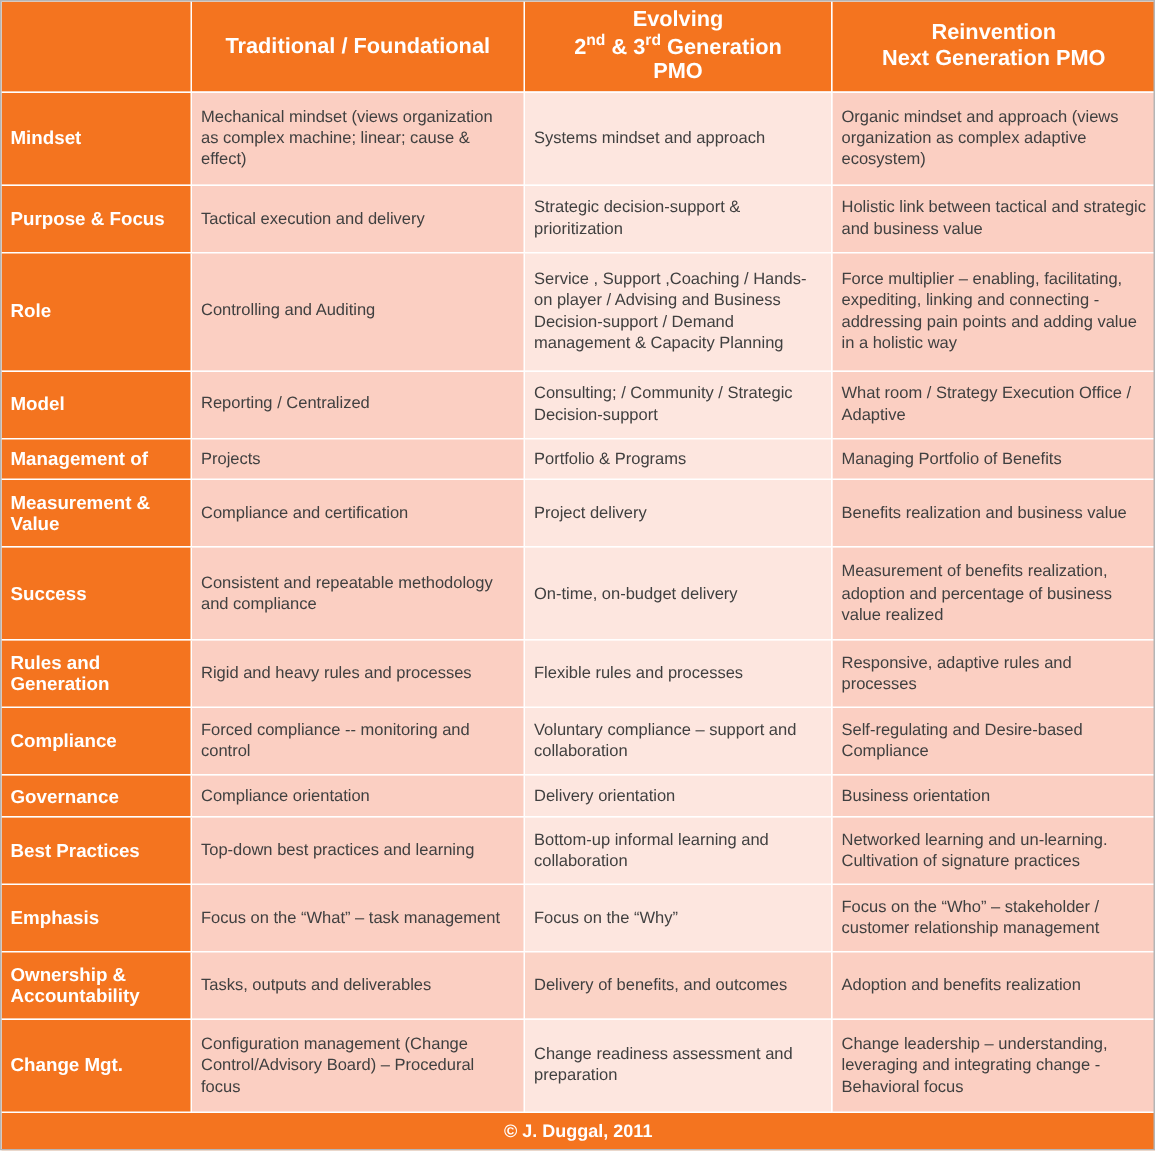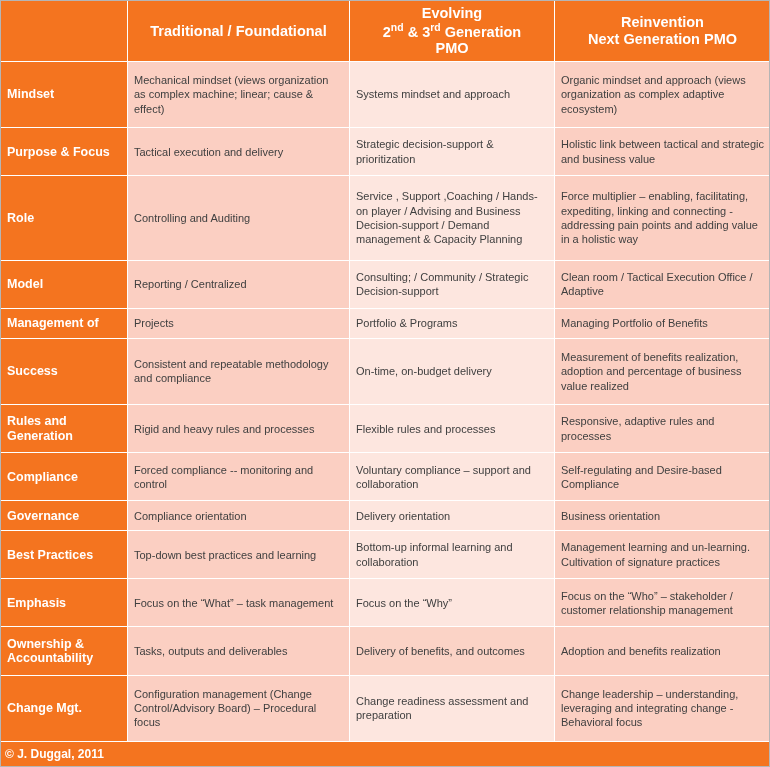--- a/index.html
+++ b/index.html
@@ -81,21 +81,21 @@
   td.shade-a { background: #fbcfc2; }
   td.shade-b { background: #fde6df; margin-left: 24px; }
   td.shade-c { background: #fbd3c6; margin-top: 38px; }
 
   
   tfoot td.footer {
     background: #f4741f;
     color: #ffffff;
     font-weight: bold;
     font-size: 12px;
-    text-align: left;
+    text-align: center;
     padding: 5px 4px;
   }
 
   .outer-border {
     position: absolute;
     inset: 0;
     border: 1px solid #b5b5b5;
     pointer-events: none;
   }
 </style>
@@ -143,29 +143,35 @@
       <tr>
         <td class="rowlabel">Role</td>
         <td class="cell shade-a">Controlling and Auditing</td>
         <td class="cell shade-b">Service , Support ,Coaching / Hands-on player / Advising and Business Decision-support / Demand management &amp; Capacity Planning</td>
         <td class="cell shade-a">Force multiplier – enabling, facilitating, expediting, linking and connecting -  addressing pain points and adding value in a holistic way</td>
       </tr>
       <tr>
         <td class="rowlabel">Model</td>
         <td class="cell shade-a">Reporting / Centralized</td>
         <td class="cell shade-b">Consulting; / Community / Strategic  Decision-support</td>
-        <td class="cell shade-a">Clean room / Tactical Execution Office / Adaptive</td>
+        <td class="cell shade-a">What room / Strategy Execution Office / Adaptive</td>
       </tr>
       <tr>
         <td class="rowlabel">Management of</td>
         <td class="cell shade-a">Projects</td>
         <td class="cell shade-b">Portfolio &amp; Programs</td>
         <td class="cell shade-a">Managing Portfolio of Benefits</td>
       </tr>
       <tr>
+        <td class="rowlabel">Measurement &amp; Value</td>
+        <td class="cell shade-a">Compliance and certification</td>
+        <td class="cell shade-b">Project delivery</td>
+        <td class="cell shade-a">Benefits realization and business value</td>
+      </tr>
+      <tr>
         <td class="rowlabel">Success</td>
         <td class="cell shade-a">Consistent and repeatable methodology and compliance</td>
         <td class="cell shade-b">On-time, on-budget delivery</td>
         <td class="cell shade-a">Measurement of benefits realization, adoption and percentage of business value realized</td>
       </tr>
       <tr>
         <td class="rowlabel">Rules and Generation</td>
         <td class="cell shade-a">Rigid and heavy rules and processes</td>
         <td class="cell shade-b">Flexible rules and processes</td>
         <td class="cell shade-a">Responsive, adaptive rules and processes</td>
@@ -179,21 +185,21 @@
       <tr>
         <td class="rowlabel">Governance</td>
         <td class="cell shade-a">Compliance orientation</td>
         <td class="cell shade-b">Delivery orientation</td>
         <td class="cell shade-a">Business orientation</td>
       </tr>
       <tr>
         <td class="rowlabel">Best Practices</td>
         <td class="cell shade-a">Top-down best practices and learning</td>
         <td class="cell shade-b">Bottom-up informal learning and collaboration</td>
-        <td class="cell shade-a">Management learning and un-learning. Cultivation of signature practices</td>
+        <td class="cell shade-a">Networked learning and un-learning. Cultivation of signature practices</td>
       </tr>
       <tr>
         <td class="rowlabel">Emphasis</td>
         <td class="cell shade-a">Focus on the “What” – task management</td>
         <td class="cell shade-b">Focus on the “Why”</td>
         <td class="cell shade-a">Focus on the “Who” – stakeholder / customer relationship management</td>
       </tr>
       <tr>
         <td class="rowlabel">Ownership &amp; Accountability</td>
         <td class="cell shade-a">Tasks, outputs and deliverables</td>

